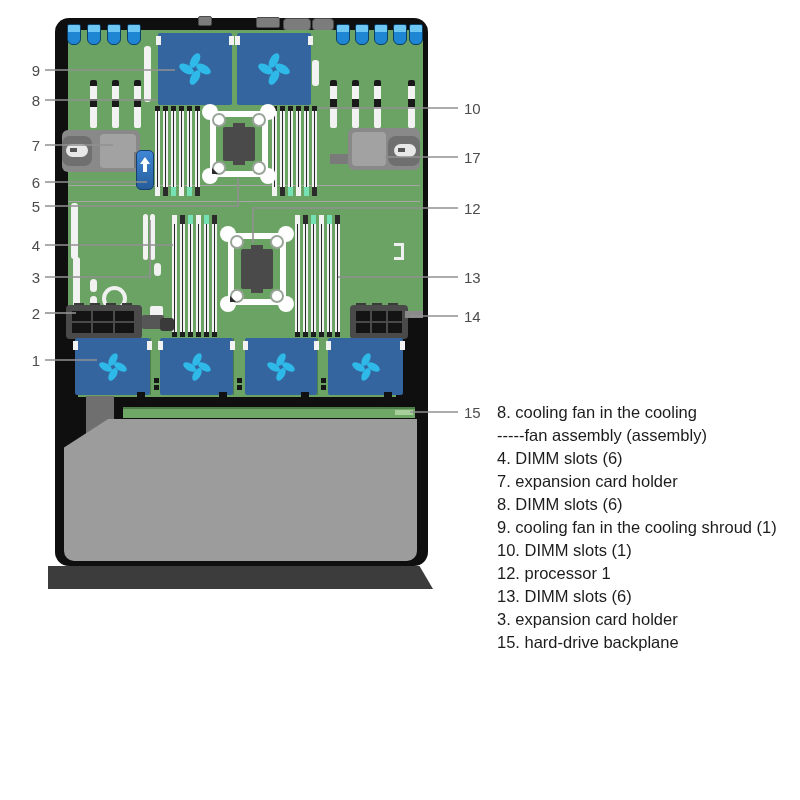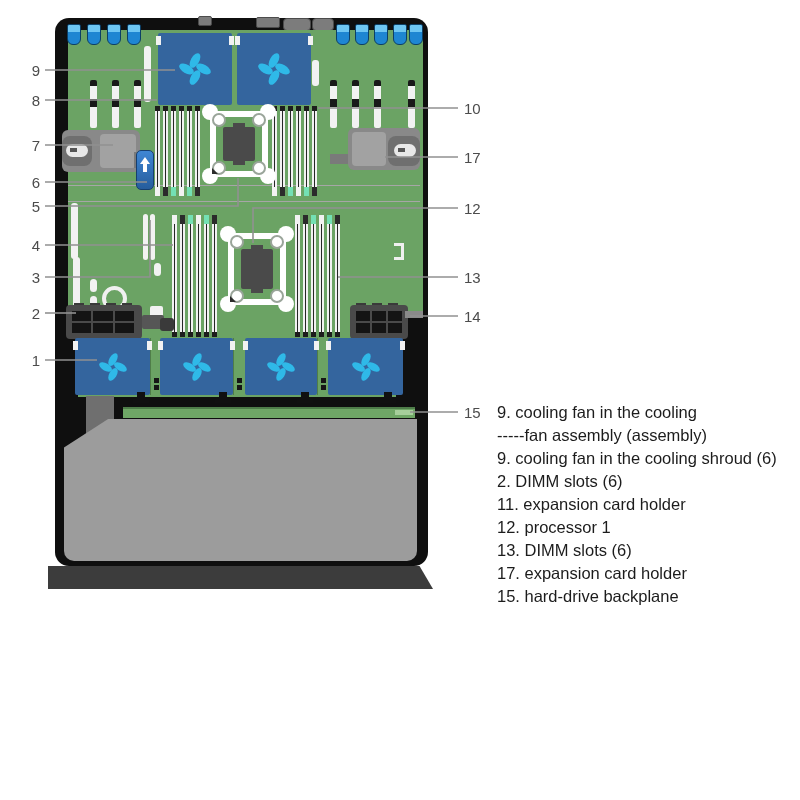--- a/index.html
+++ b/index.html
@@ -325,24 +325,26 @@
   <div class="num left" style="left:20px;top:313px;">2</div>
   <div class="num left" style="left:20px;top:360px;">1</div>
   <div class="num" style="left:464px;top:108px;">10</div>
   <div class="num" style="left:464px;top:157px;">17</div>
   <div class="num" style="left:464px;top:208px;">12</div>
   <div class="num" style="left:464px;top:277px;">13</div>
   <div class="num" style="left:464px;top:316px;">14</div>
   <div class="num" style="left:464px;top:412px;">15</div>
 
   <div class="legend">
-    <div>9. cooling fan in the cooling</div>
+    <div>8. cooling fan in the cooling</div>
     <div>-----fan assembly (assembly)</div>
-    <div>9. cooling fan in the cooling shroud (6)</div>
-    <div>2. DIMM slots (6)</div>
-    <div>11. expansion card holder</div>
+    <div>4. DIMM slots (6)</div>
+    <div>7. expansion card holder</div>
+    <div>8. DIMM slots (6)</div>
+    <div>9. cooling fan in the cooling shroud (1)</div>
+    <div>10. DIMM slots (1)</div>
     <div>12. processor 1</div>
     <div>13. DIMM slots (6)</div>
-    <div>17. expansion card holder</div>
+    <div>3. expansion card holder</div>
     <div>15. hard-drive backplane</div>
   </div>
 
 </div>
 
 </body></html>

